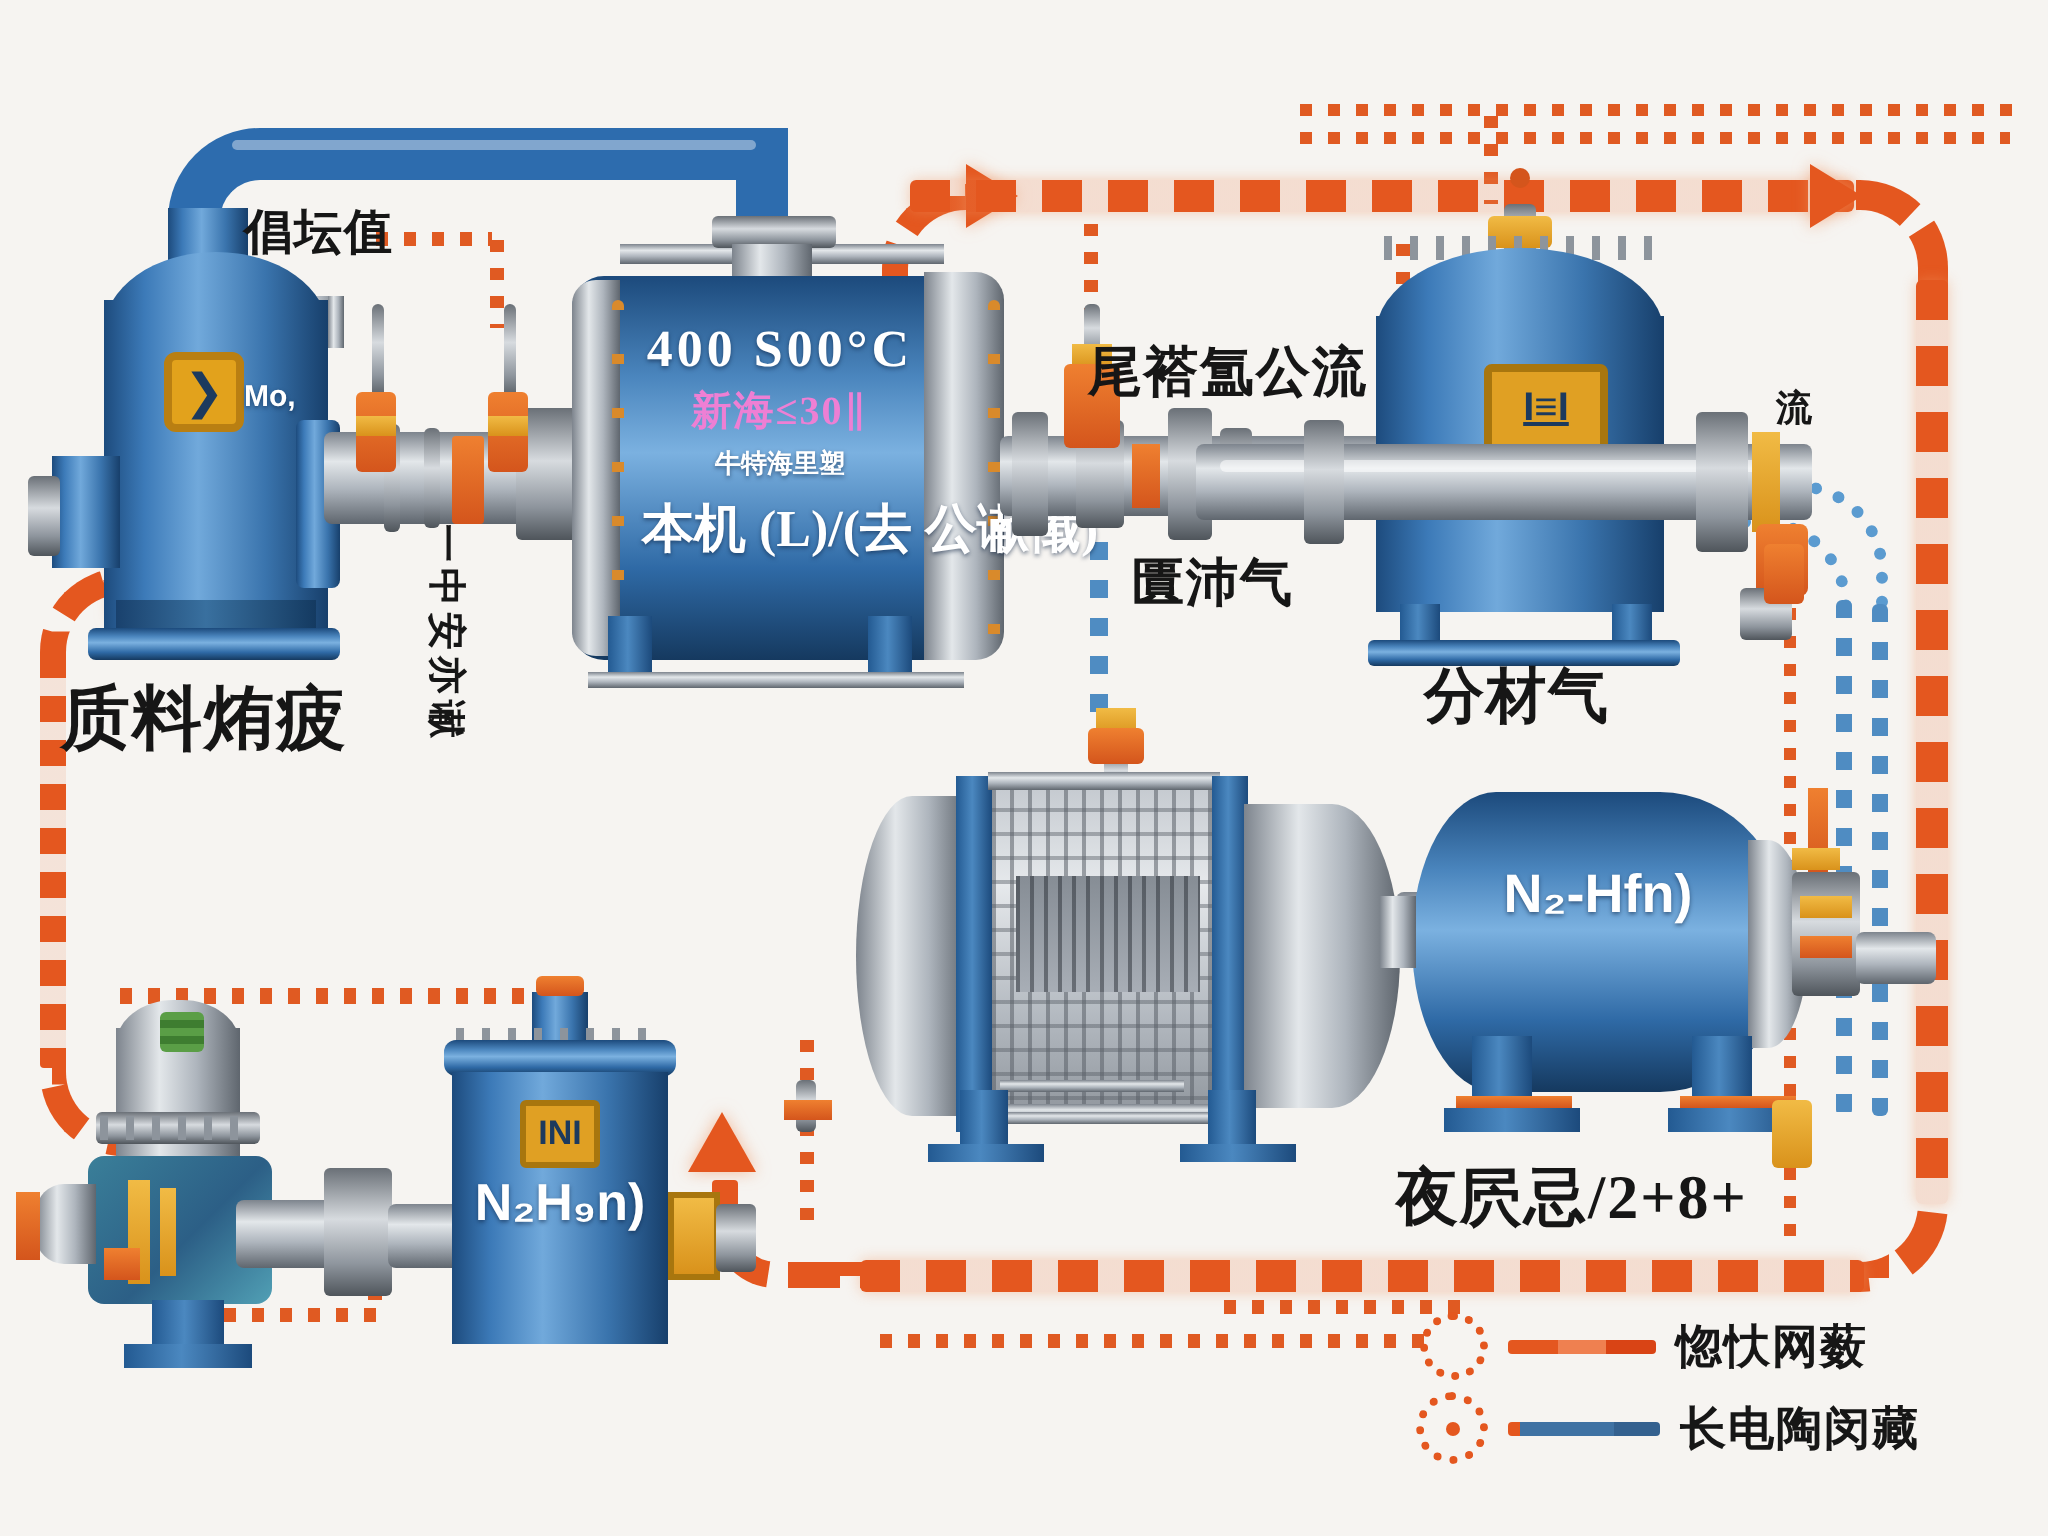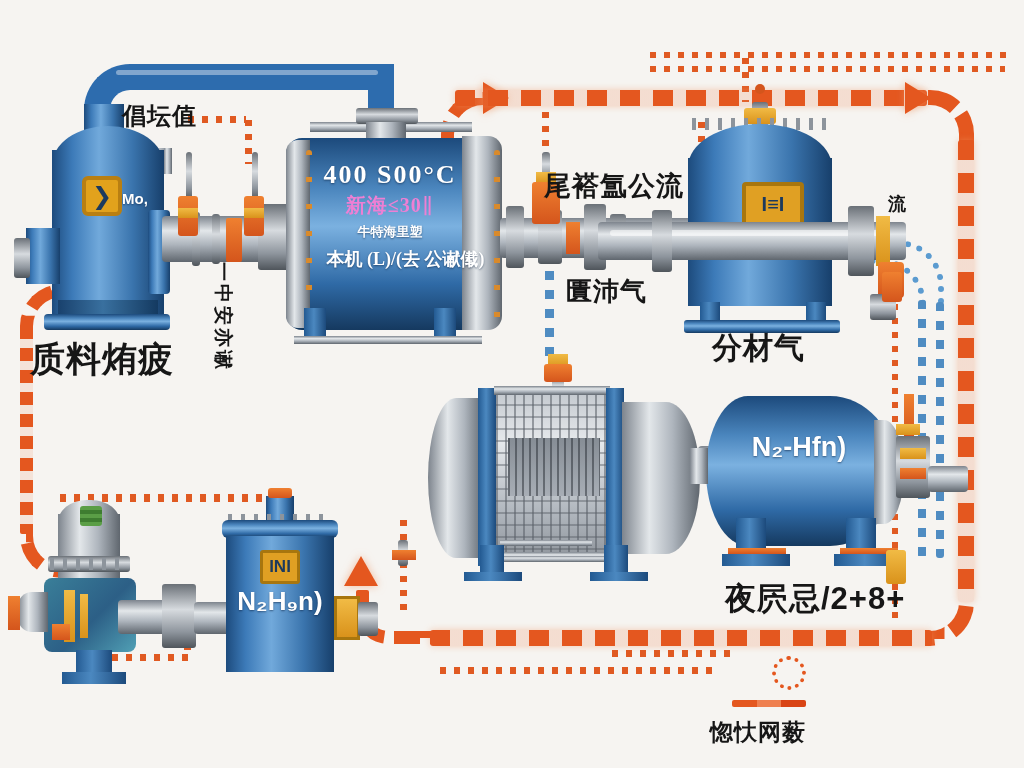--- a/index.html
+++ b/index.html
@@ -41,21 +41,21 @@
      linear-gradient(180deg,#c4c9cf,#e6e9ec 30%,#b2b8bf 70%,#8f959c);}
   .latticeDark{background:
      repeating-linear-gradient(90deg,rgba(40,45,52,.5) 0 2px,transparent 2px 7px),
      linear-gradient(180deg,#868d95,#a8aeb6);}
   .ticksH{background:repeating-linear-gradient(90deg,#8d949c 0 4px,transparent 4px 13px);}
   .boltDotsV{background:repeating-linear-gradient(180deg,#d98a2b 0 5px,transparent 5px 27px);border-radius:3px;}
   
   .lbl{font-weight:bold;white-space:nowrap;letter-spacing:1px;}
   .wlbl{color:#fff;font-weight:bold;white-space:nowrap;text-shadow:0 1px 2px rgba(10,30,60,.55);}
   .plaqueTxt{color:#1c3a5e;font-weight:bold;text-align:center;}
-  .legendRow{display:flex;align-items:flex-end;gap:10px;flex-direction:column;}
+  .legendRow{display:flex;align-items:center;gap:10px;}
 </style>
 </head>
 <body>
 
 <div id="stage">
 
   <div class="abs dotH" style="left:650px;top:52px;width:362px;height:6px;"></div>
   <div class="abs dotH" style="left:650px;top:66px;width:355px;height:6px;"></div>
   <div class="abs dotV" style="left:742px;top:58px;width:7px;height:44px;"></div>
 
@@ -144,21 +144,21 @@
   <div class="abs metalV" style="left:462px;top:136px;width:40px;height:194px;border-radius:0 14px 14px 0;"></div>
   <div class="abs boltDotsV" style="left:306px;top:150px;width:6px;height:170px;"></div>
   <div class="abs boltDotsV" style="left:494px;top:150px;width:6px;height:170px;"></div>
   <div class="abs legBlue" style="left:304px;top:308px;width:22px;height:32px;"></div>
   <div class="abs legBlue" style="left:434px;top:308px;width:22px;height:32px;"></div>
   <div class="abs metalH" style="left:294px;top:336px;width:188px;height:8px;"></div>
   <div class="abs" style="left:290px;top:160px;width:200px;text-align:center;font-family:Liberation Serif, serif;">
     <div class="wlbl" style="font-size:26px;letter-spacing:2px;">400 S00°C</div>
     <div class="lbl" style="color:#ee7fd4;font-size:20px;margin-top:2px;">新海≤30∥</div>
     <div class="wlbl" style="font-size:13px;margin-top:4px;">牛特海里塑</div>
-    <div class="wlbl" style="font-size:18px;margin-top:6px;padding-left:31px;">本机 (L)/(去 公谳傤)</div>
+    <div class="wlbl" style="font-size:26px;margin-top:6px;padding-left:31px;">本机 (L)/(去 公谳傤)</div>
   </div>
 
   <div class="abs metalH" style="left:500px;top:218px;width:200px;height:40px;border-radius:4px;"></div>
   <div class="abs flange" style="left:506px;top:206px;width:18px;height:62px;"></div>
   <div class="abs flange" style="left:538px;top:210px;width:24px;height:54px;"></div>
   <div class="abs orange" style="left:566px;top:222px;width:14px;height:32px;"></div>
   <div class="abs flange" style="left:584px;top:204px;width:22px;height:66px;"></div>
   <div class="abs flange" style="left:610px;top:214px;width:16px;height:46px;"></div>
 
   <div class="abs flange" style="left:542px;top:152px;width:8px;height:30px;"></div>
@@ -170,21 +170,21 @@
   <div class="abs orange" style="left:688px;top:188px;width:26px;height:44px;border-radius:3px;"></div>
 
   <div class="abs flange" style="left:752px;top:102px;width:16px;height:30px;"></div>
   <div class="abs" style="left:755px;top:84px;width:10px;height:10px;background:#d4551c;border-radius:50%;"></div>
   <div class="abs yellow" style="left:744px;top:108px;width:32px;height:16px;border-radius:3px;"></div>
   <div class="abs ticksH" style="left:692px;top:118px;width:136px;height:12px;"></div>
   <div class="abs blueV domeTop" style="left:688px;top:124px;width:144px;height:50px;"></div>
   <div class="abs blueV" style="left:688px;top:158px;width:144px;height:148px;"></div>
   <div class="abs" style="left:742px;top:182px;width:62px;height:44px;background:#e0a023;border:4px solid #a8760e;border-radius:4px;box-sizing:border-box;
               display:flex;align-items:center;justify-content:center;">
-    <span class="plaqueTxt" style="font-size:20px;">I≡I</span>
+    <span class="plaqueTxt" style="font-size:20px;text-decoration:underline;">I≡I</span>
   </div>
 
   <div class="abs metalH" style="left:598px;top:222px;width:308px;height:38px;border-radius:4px;"></div>
   <div class="abs" style="left:610px;top:230px;width:280px;height:6px;background:rgba(255,255,255,.55);border-radius:3px;"></div>
   <div class="abs flange" style="left:652px;top:210px;width:20px;height:62px;"></div>
   <div class="abs flange" style="left:848px;top:206px;width:26px;height:70px;"></div>
   <div class="abs yellow" style="left:876px;top:216px;width:14px;height:50px;"></div>
   <div class="abs orange" style="left:878px;top:262px;width:26px;height:36px;border-radius:4px;"></div>
   <div class="abs flange" style="left:870px;top:294px;width:26px;height:26px;"></div>
   <div class="abs legBlue" style="left:700px;top:302px;width:20px;height:22px;"></div>
@@ -264,21 +264,28 @@
   <div class="abs yellow" style="left:334px;top:596px;width:26px;height:44px;border:3px solid #a8760e;box-sizing:border-box;"></div>
   <div class="abs flange" style="left:358px;top:602px;width:20px;height:34px;"></div>
 
   <div class="abs lbl" style="left:122px;top:100px;font-size:24px;">倡坛值</div>
   <div class="abs lbl" style="left:236px;top:262px;font-size:19px;transform:rotate(90deg);transform-origin:left top;letter-spacing:3px;">一中安亦谳</div>
   <div class="abs lbl" style="left:544px;top:168px;font-size:27px;">尾褡氲公流</div>
   <div class="abs lbl" style="left:566px;top:274px;font-size:26px;">匱沛气</div>
   <div class="abs lbl" style="left:712px;top:328px;font-size:30px;">分材气</div>
   <div class="abs lbl" style="left:888px;top:192px;font-size:18px;">流</div>
   <div class="abs lbl" style="left:30px;top:336px;font-size:35px;">质料烠疲</div>
-  <div class="abs lbl" style="left:725px;top:578px;font-size:31px;">夜屄忌/2+8+</div>
+  <div class="abs lbl" style="left:698px;top:578px;font-size:31px;font-family:Liberation Serif, serif;">夜屄忌/2+8+</div>
 
   <div class="abs legendRow" style="left:710px;top:656px;">
     <span style="width:34px;height:34px;border:4px dotted #e4571f;border-radius:50%;display:inline-block;box-sizing:border-box;"></span>
     <span style="width:74px;height:7px;display:inline-block;background:linear-gradient(90deg,#e4571f 0 34%,#ef8050 34% 66%,#d94415 66%);border-radius:2px;"></span>
     <span class="lbl" style="font-size:23px;">惚忕网薮</span>
   </div>
+  <div class="abs legendRow" style="left:708px;top:696px;">
+    <span style="width:36px;height:36px;border:4px dotted #e4571f;border-radius:50%;display:inline-flex;align-items:center;justify-content:center;box-sizing:border-box;">
+      <span style="width:7px;height:7px;background:#e4571f;border-radius:50%;"></span>
+    </span>
+    <span style="width:76px;height:7px;display:inline-block;background:linear-gradient(90deg,#e4571f 0 8%,#3f72a3 8% 70%,#34618f 70%);border-radius:2px;"></span>
+    <span class="lbl" style="font-size:23px;">长电陶闵藏</span>
+  </div>
 
 </div>
 
 </body></html>

